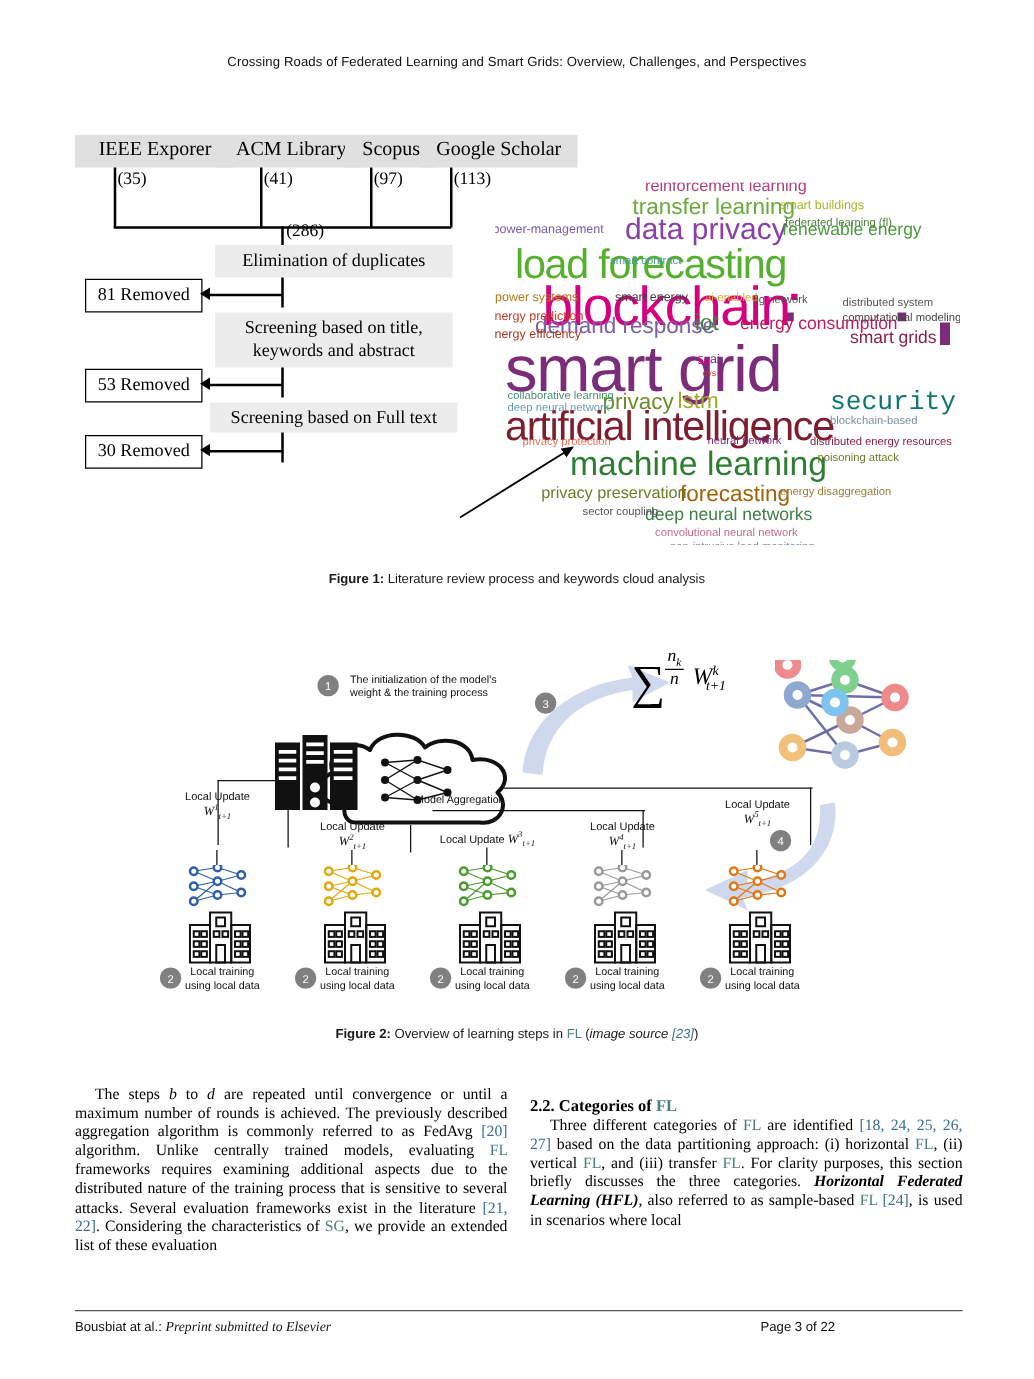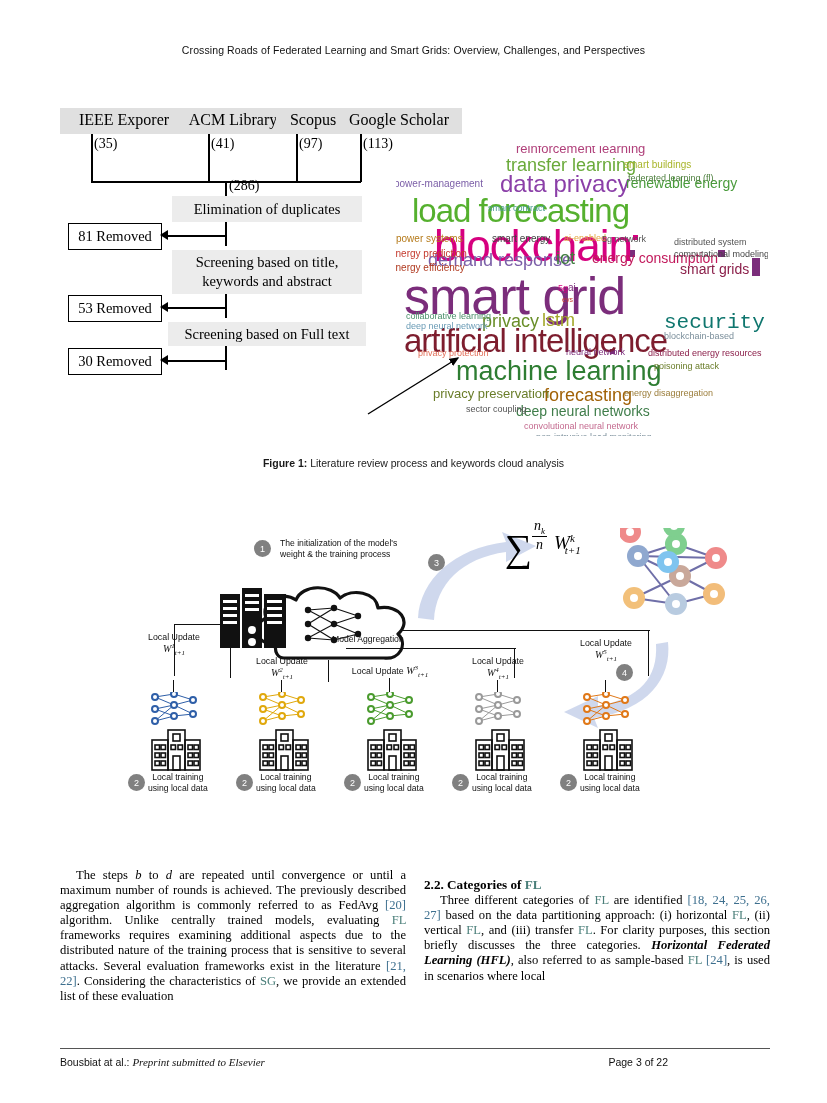--- a/index.html
+++ b/index.html
@@ -594,20 +594,23 @@
             <rect x="29" y="17" width="4.5" height="4.5"></rect>
             <rect x="24" y="28" width="7" height="14"></rect>
           </g>
         </svg>
         <div class="badge" style="left: 450px; top: 254px;">2</div>
         <div class="f2t" style="left: 470px; top: 252px; white-space: pre-line;">Local training
 using local data</div>
       </div>
   </div>
 
+  <div class="figcap" style="top:821px;">
+    <b>Figure 2:</b><span> Overview of learning steps in </span><span class="fl-acc">FL</span><span> (</span><i>image source </i><i class="ref">[23]</i><span>)</span>
+  </div>
 
   <div class="col colL">
     <p class="ind" style="margin:0;"><span>The steps </span><span class="mathit">b</span><span> to </span><span class="mathit">d</span><span> are repeated until convergence or until a maximum number of rounds is achieved. The previously described aggregation algorithm is commonly referred to as FedAvg </span><span class="ref">[20]</span><span> algorithm. Unlike centrally trained models, evaluating </span><span class="fl-acc">FL</span><span> frameworks requires examining additional aspects due to the distributed nature of the training process that is sensitive to several attacks. Several evaluation frameworks exist in the literature </span><span class="ref">[21, 22]</span><span>. Considering the characteristics of </span><span class="fl-acc">SG</span><span>, we provide an extended list of these evaluation</span></p>
   </div>
 
   <div class="col colR">
 
     <div class="sechead"><span>2.2.</span><span>  Categories of </span><span class="fl-acc">FL</span></div>
 
     <p class="ind" style="margin:0;"><span>Three different categories of </span><span class="fl-acc">FL</span><span> are identified </span><span class="ref">[18, 24, 25, 26, 27]</span><span> based on the data partitioning approach: (i) horizontal </span><span class="fl-acc">FL</span><span>, (ii) vertical </span><span class="fl-acc">FL</span><span>, and (iii) transfer </span><span class="fl-acc">FL</span><span>. For clarity purposes, this section briefly discusses the three categories. </span><span class="ital">Horizontal Federated Learning (HFL)</span><span>, also referred to as sample-based </span><span class="fl-acc">FL</span> <span class="ref">[24]</span><span>, is used in scenarios where local</span></p>

